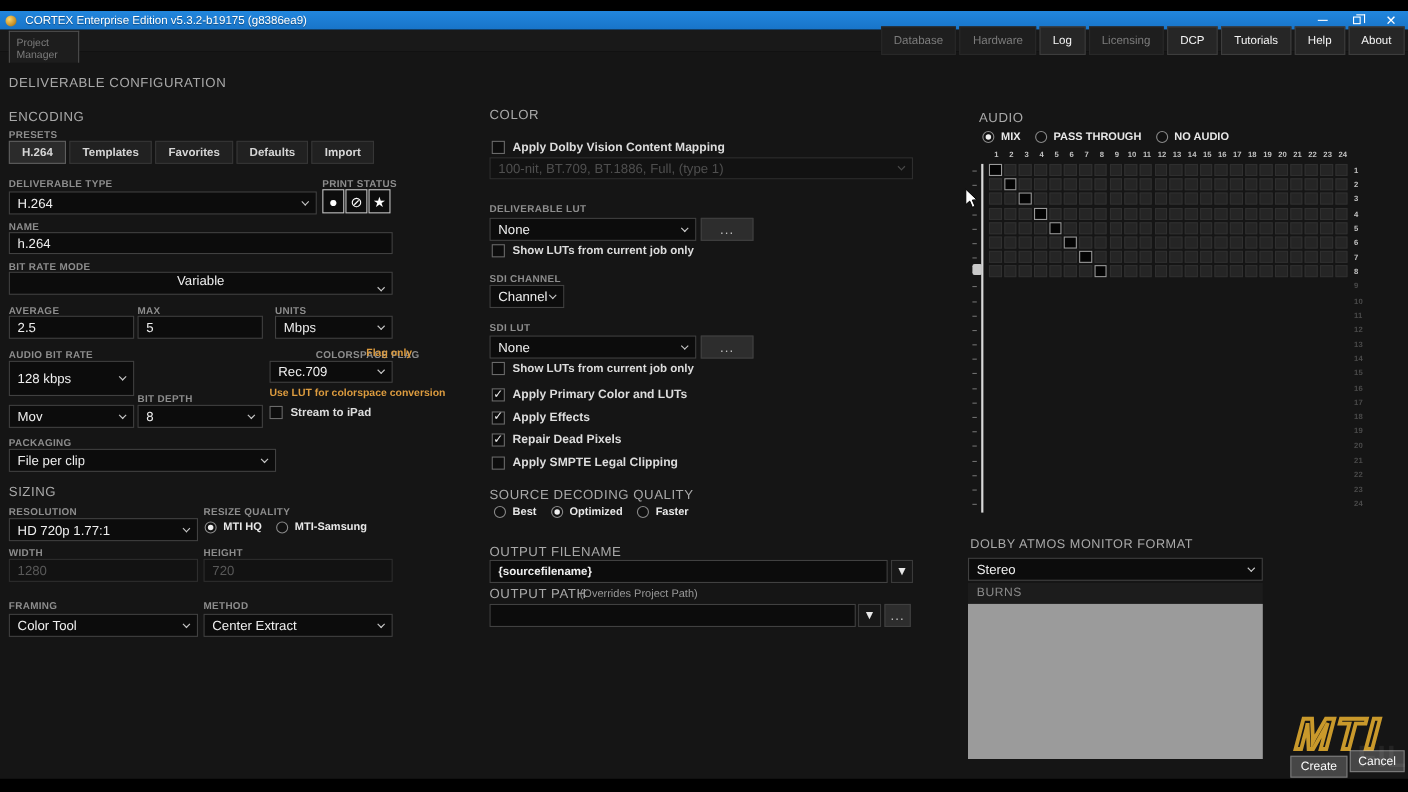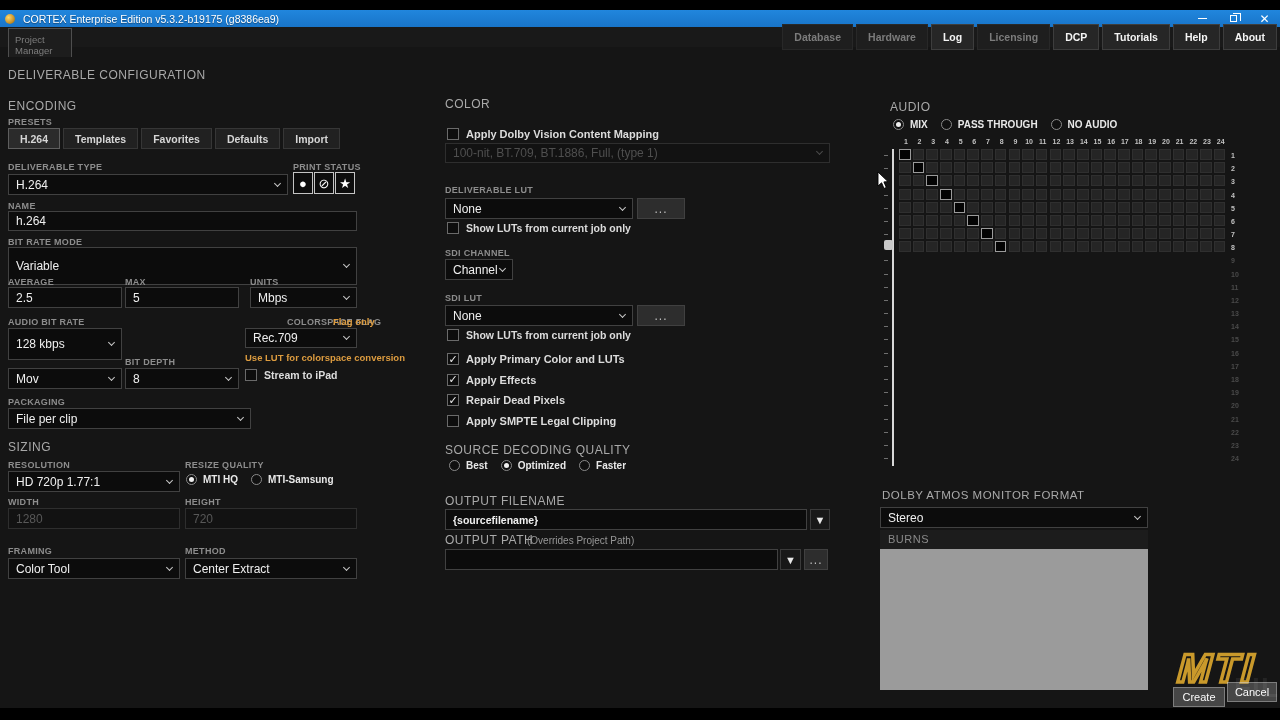--- a/index.html
+++ b/index.html
@@ -13,21 +13,21 @@
   .wc{width:31px;height:17px;display:flex;align-items:center;justify-content:center;color:#fff;}
   .wc-min i{display:block;width:9px;height:1px;background:#fff;}
   .wc-restore i{display:block;width:7px;height:7px;border:1px solid #fff;position:relative;}
   .wc-restore i:before{content:"";position:absolute;top:-3px;left:2px;width:7px;height:7px;border-top:1px solid #fff;border-right:1px solid #fff;}
   .wc-close{font-size:12px;line-height:1;}
   
   #menustrip{position:absolute;left:0;top:27px;width:1280px;height:20px;background:#191919;}
   #main{position:absolute;left:0;top:47px;width:1280px;height:661px;background:#151515;}
   #tab{position:absolute;left:8px;top:28px;width:64px;height:29px;background:#1d1d1d;border:1px solid #4e4e4e;border-bottom:none;color:#7d7d7d;font-size:9.5px;padding:5px 0 0 6px;z-index:3;}
   #menu-buttons{position:absolute;right:3px;top:27px;height:20px;display:flex;align-items:center;}
-  .menubtn{height:19px;padding:12px 11px;display:flex;align-items:center;font-size:10.5px;font-weight:bold;color:#7c7c7c;background:#1e1e1e;border:1px solid #282828;margin-left:3px;}
+  .menubtn{height:19px;padding:12px 11px;display:flex;align-items:center;font-size:10.5px;font-weight:normal;color:#7c7c7c;background:#1e1e1e;border:1px solid #282828;margin-left:3px;}
   .menubtn.bright{color:#f4f4f4;background:#262626;border-color:#3d3d3d;}
   
   .hdr{position:absolute;font-size:12px;color:#a9a9a9;letter-spacing:.5px;}
   .lbl{position:absolute;font-size:9px;font-weight:bold;color:#8d8d8d;letter-spacing:.3px;}
   .inp{position:absolute;background:#0c0c0c;border:1px solid #414141;color:#efefef;font-size:12px;padding:0 7px;font-family:"Liberation Sans",sans-serif;outline:none;}
   .inp:disabled{color:#585858;border-color:#2e2e2e;background:#121212;}
   .sel{position:absolute;background:#0c0c0c;border:1px solid #414141;color:#efefef;font-size:12px;display:flex;align-items:center;padding:0 7px;}
   .sel .v{white-space:nowrap;overflow:hidden;}
   .chev{width:5px;height:5px;border-right:1.4px solid #c8c8c8;border-bottom:1.4px solid #c8c8c8;transform:rotate(45deg);flex:none;margin-left:auto;margin-top:-3px;}
   .sel.dis{color:#4f4f4f;border-color:#2e2e2e;background:#121212;}
@@ -122,21 +122,21 @@
   <div id="print-status" style="position:absolute;left:293px;top:172px;display:flex;">
       <div class="ps">●</div>
       <div class="ps">⊘</div>
       <div class="ps">★</div>
     </div>
 
   <div class="lbl" style="left:8px;top:201px;">NAME</div>
   <input class="inp" style="left: 8px; top: 211px; width: 349px; height: 20px;" value="h.264">
 
   <div class="lbl" style="left:8px;top:237px;">BIT RATE MODE</div>
-  <div class="sel" style="left:8px;top:247px;width:349px;height:38px;">
+  <div class="sel" style="left:8px;top:247px;width:349px;height:21px;flex-direction:column;">
     <span class="v">Variable</span>
       <i class="chev"></i>
   </div>
 
   <div class="lbl" style="left:8px;top:277px;">AVERAGE</div>
   <input class="inp" style="left: 8px; top: 287px; width: 114px; height: 21px;" value="2.5">
   <div class="lbl" style="left:125px;top:277px;">MAX</div>
   <input class="inp" style="left: 125px; top: 287px; width: 114px; height: 21px;" value="5">
   <div class="lbl" style="left:250px;top:277px;">UNITS</div>
   <div class="sel" style="left:250px;top:287px;width:107px;height:21px;">

